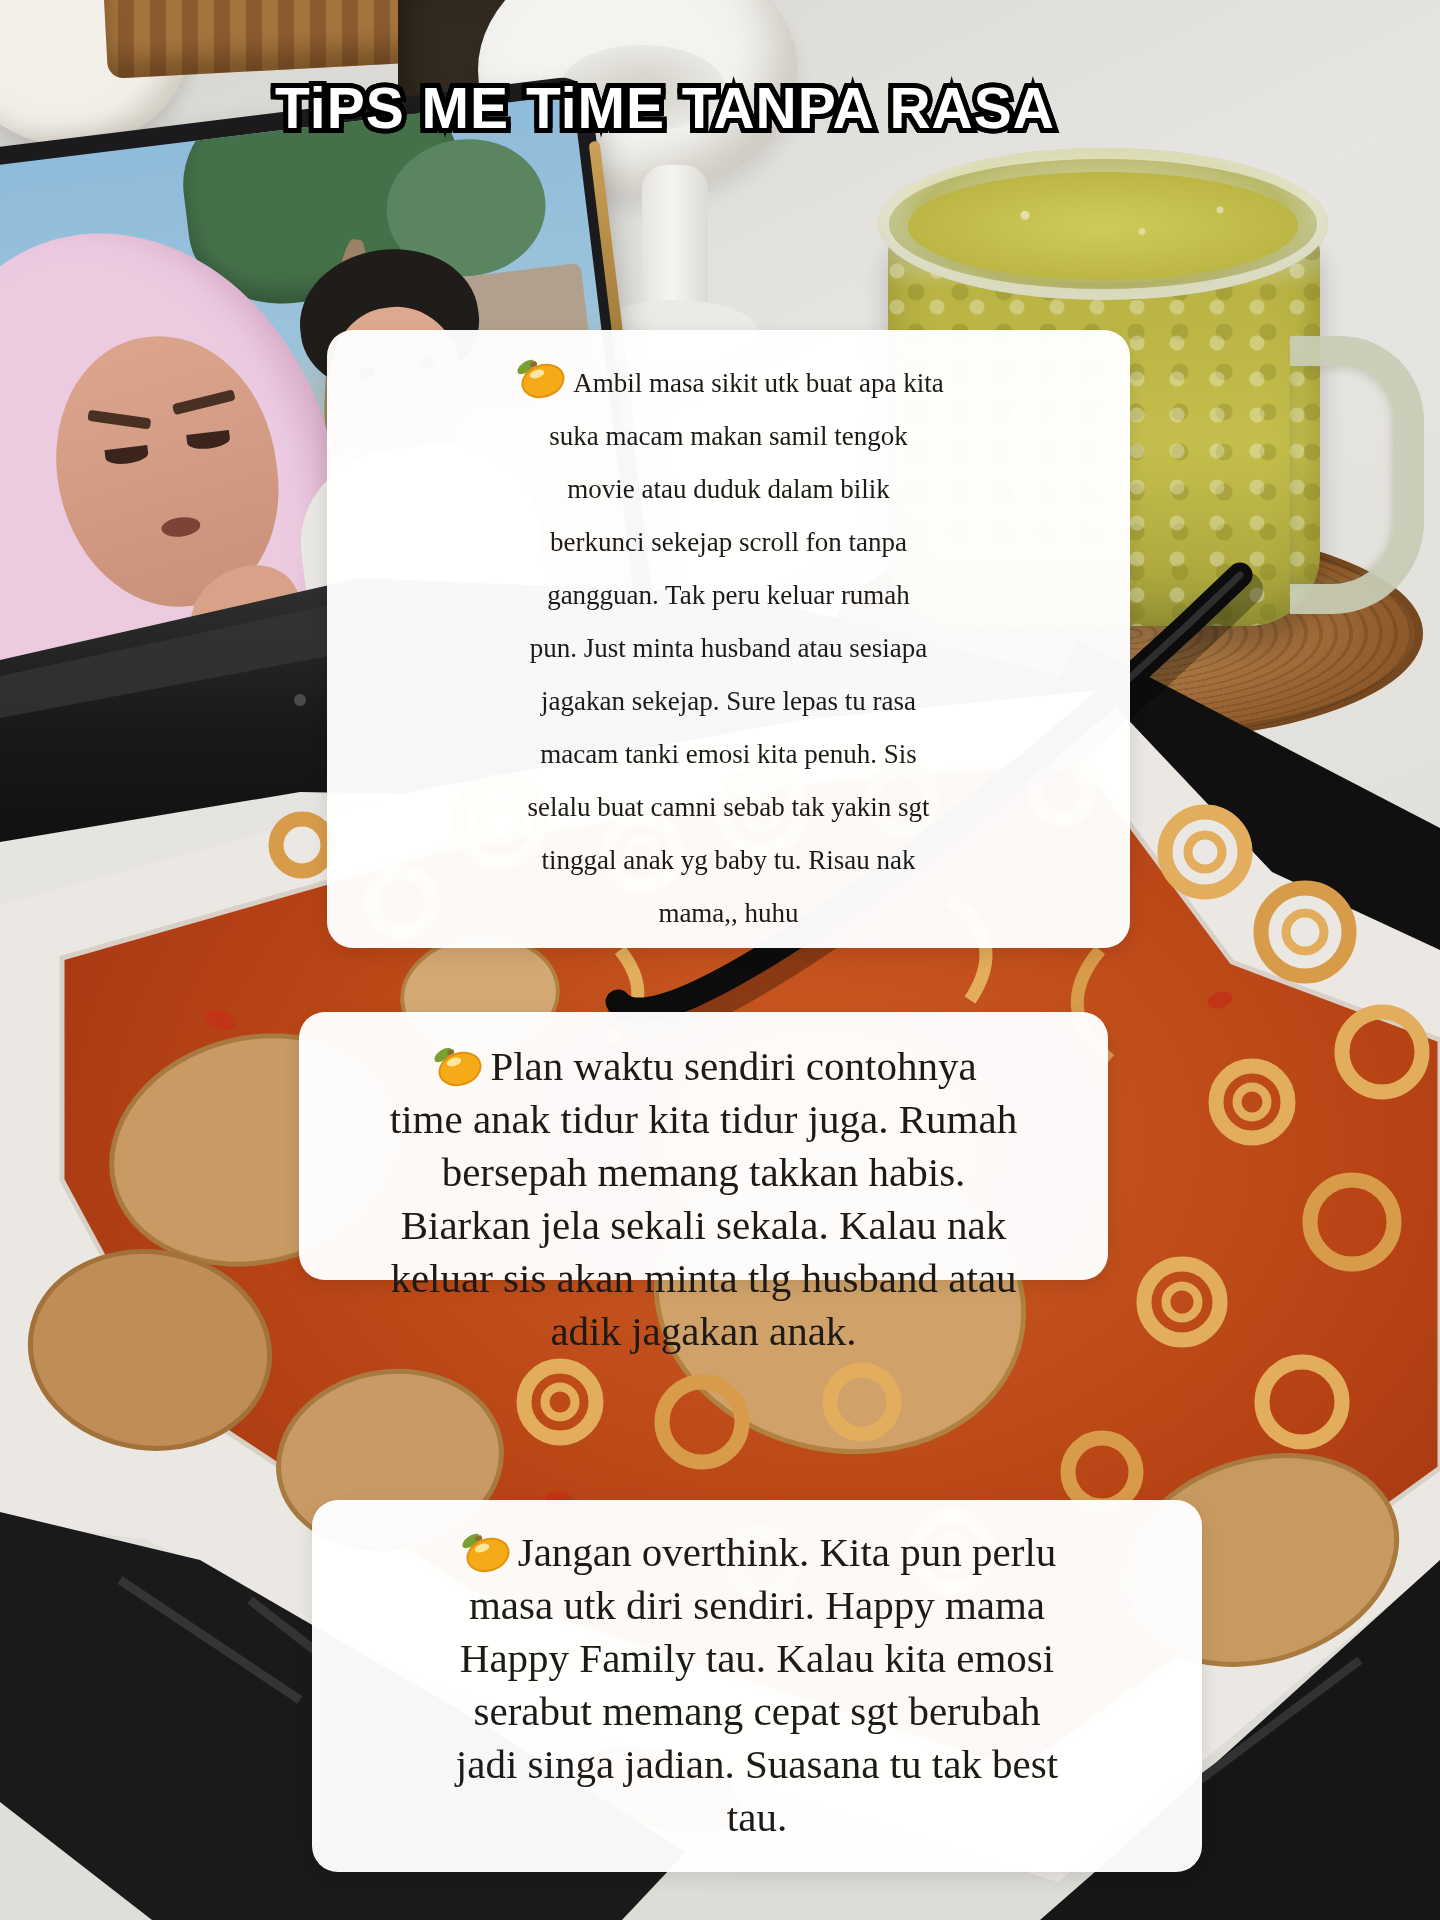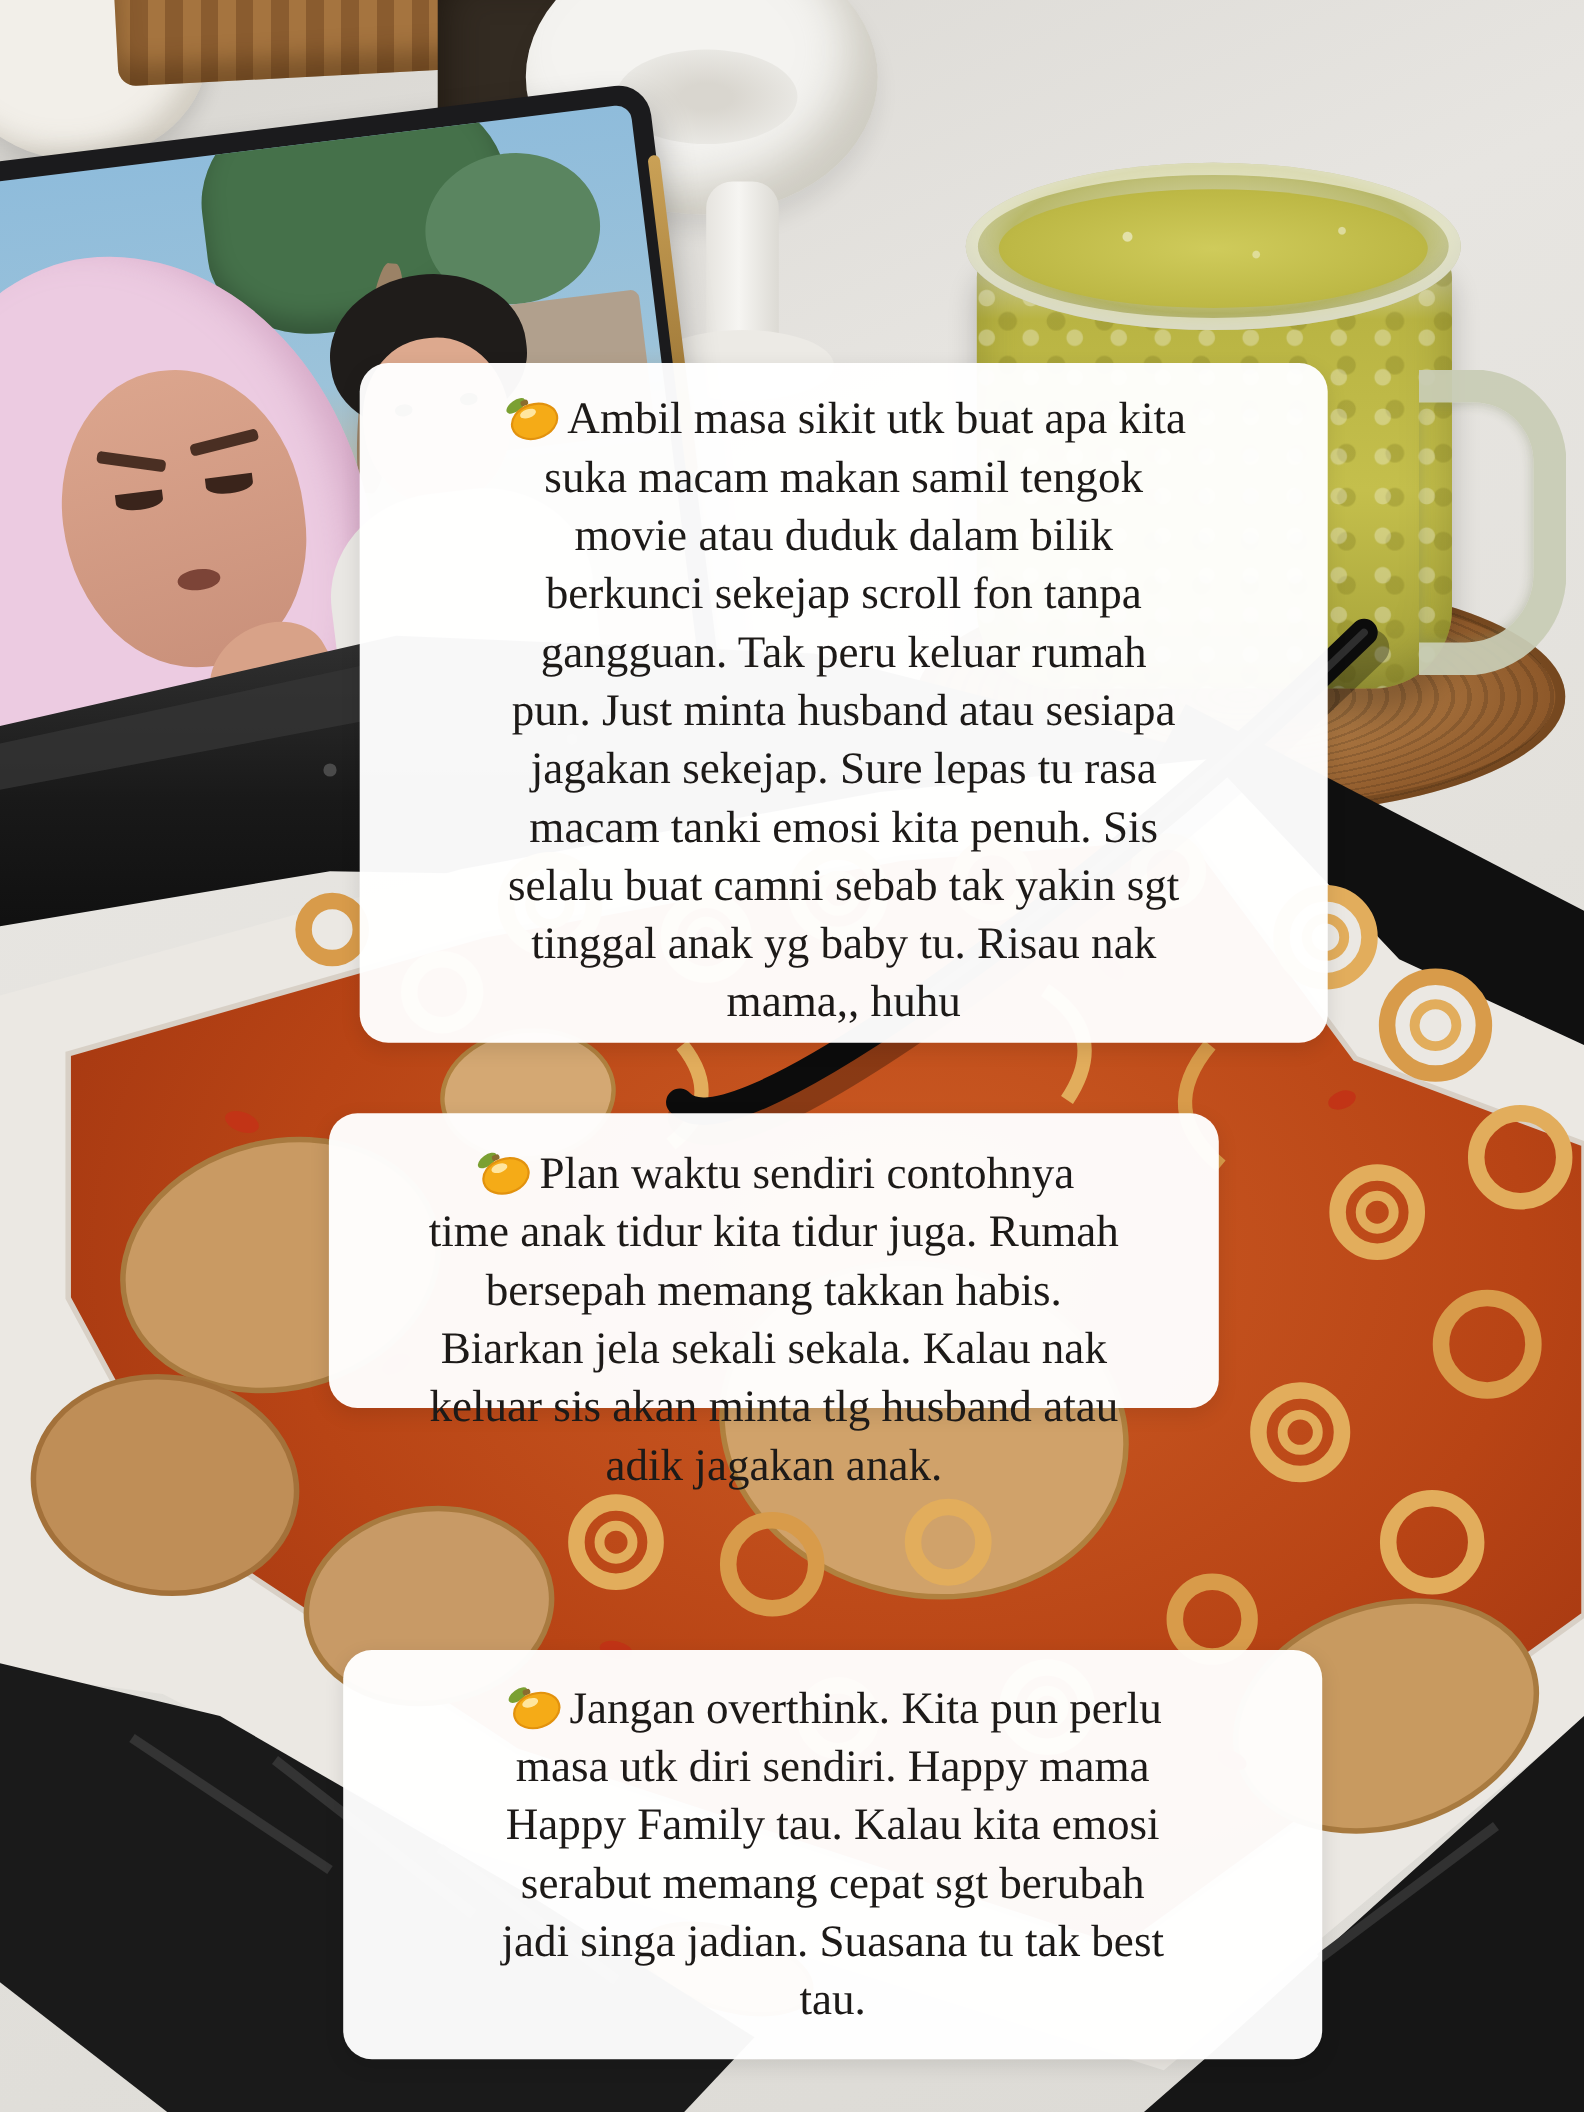--- a/index.html
+++ b/index.html
@@ -87,21 +87,21 @@
   
   .title{left:145px;top:74px;width:1040px;text-align:center;z-index:5;
        font-weight:700;font-size:57px;line-height:69px;letter-spacing:1px;color:#ffffff;
        -webkit-text-stroke:10px #000;paint-order:stroke fill;
        text-shadow:0 5px 0 #000,0 -5px 0 #000,5px 0 0 #000,-5px 0 0 #000,
                    4px 4px 0 #000,-4px 4px 0 #000,4px -4px 0 #000,-4px -4px 0 #000;}
   .tip{position:absolute;box-sizing:border-box;background:rgba(255,255,255,.97);border-radius:26px;
        font-family:"Liberation Serif","DejaVu Serif",serif;color:#1d1a18;text-align:center;z-index:5;
        box-shadow:0 6px 18px rgba(0,0,0,.10);}
   .tip-text{white-space:pre-line;}
-  #tip1{left:327px;top:330px;width:880px;height:618px;padding:24px 28px;font-size:41px;line-height:53px;}
+  #tip1{left:327px;top:330px;width:803px;height:618px;padding:24px 28px;font-size:27px;line-height:53px;}
   #tip2{left:299px;top:1012px;width:809px;height:268px;padding:28px 24px;font-size:41px;line-height:53px;}
   #tip3{left:312px;top:1500px;width:890px;height:372px;padding:26px 31px;font-size:41px;line-height:53px;}
   .lemon{display:inline-block;width:52px;height:46px;vertical-align:-8px;margin-right:8px;}
 </style>
 </head>
 <body>
 
 <div class="canvas">
 
   <div class="abs jug"></div>
@@ -238,20 +238,21 @@
     <g stroke="#343434" stroke-width="9" fill="none">
       <path d="M120,1580 L300,1700"></path>
       <path d="M250,1600 L430,1740"></path>
       <path d="M400,1680 L560,1800"></path>
     </g>
     <polygon fill="#161616" points="1104,1864 1440,1560 1440,1920 1040,1920"></polygon>
     <path d="M1200,1780 L1360,1660" stroke="#313131" stroke-width="9" fill="none"></path>
   </svg>
 
   <div class="abs title">
+    <div>TiPS ME TiME TANPA RASA</div>
   </div>
 
   <div class="tip" id="tip1">
     <span class="lemon">
       <svg width="52" height="46" viewBox="0 0 52 46">
         <ellipse cx="13" cy="13" rx="10" ry="5" fill="#7ba032" transform="rotate(-36 13 13)"></ellipse>
         <rect x="17" y="8" width="7" height="5" rx="2" fill="#8a6d2f" transform="rotate(-20 20 10)"></rect>
         <ellipse cx="30" cy="27" rx="21" ry="15.5" fill="#f5ab17" transform="rotate(-18 30 27)"></ellipse>
         <ellipse cx="30" cy="27" rx="21" ry="15.5" fill="none" stroke="#e2920e" stroke-width="2" transform="rotate(-18 30 27)"></ellipse>
         <ellipse cx="24" cy="20" rx="7.5" ry="4" fill="#ffe9a6" opacity="0.95" transform="rotate(-18 24 20)"></ellipse>

